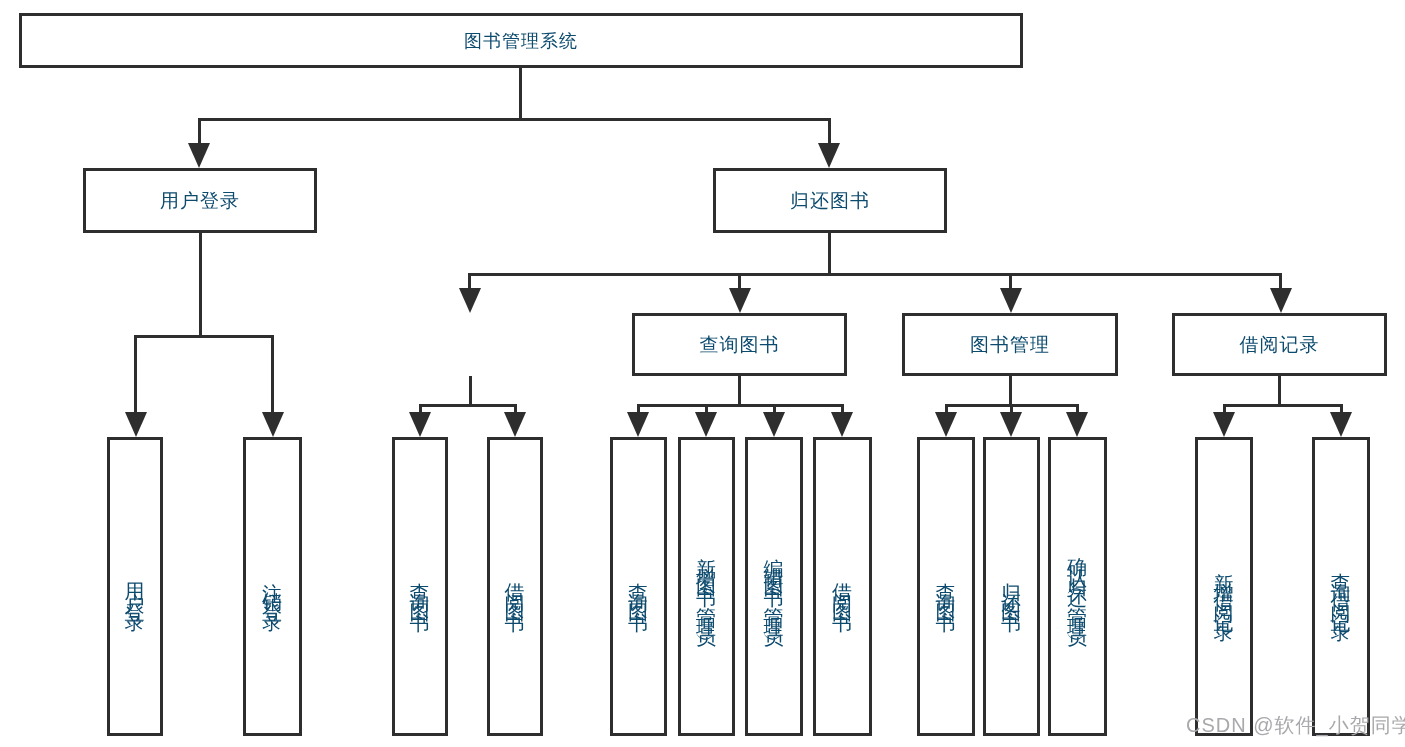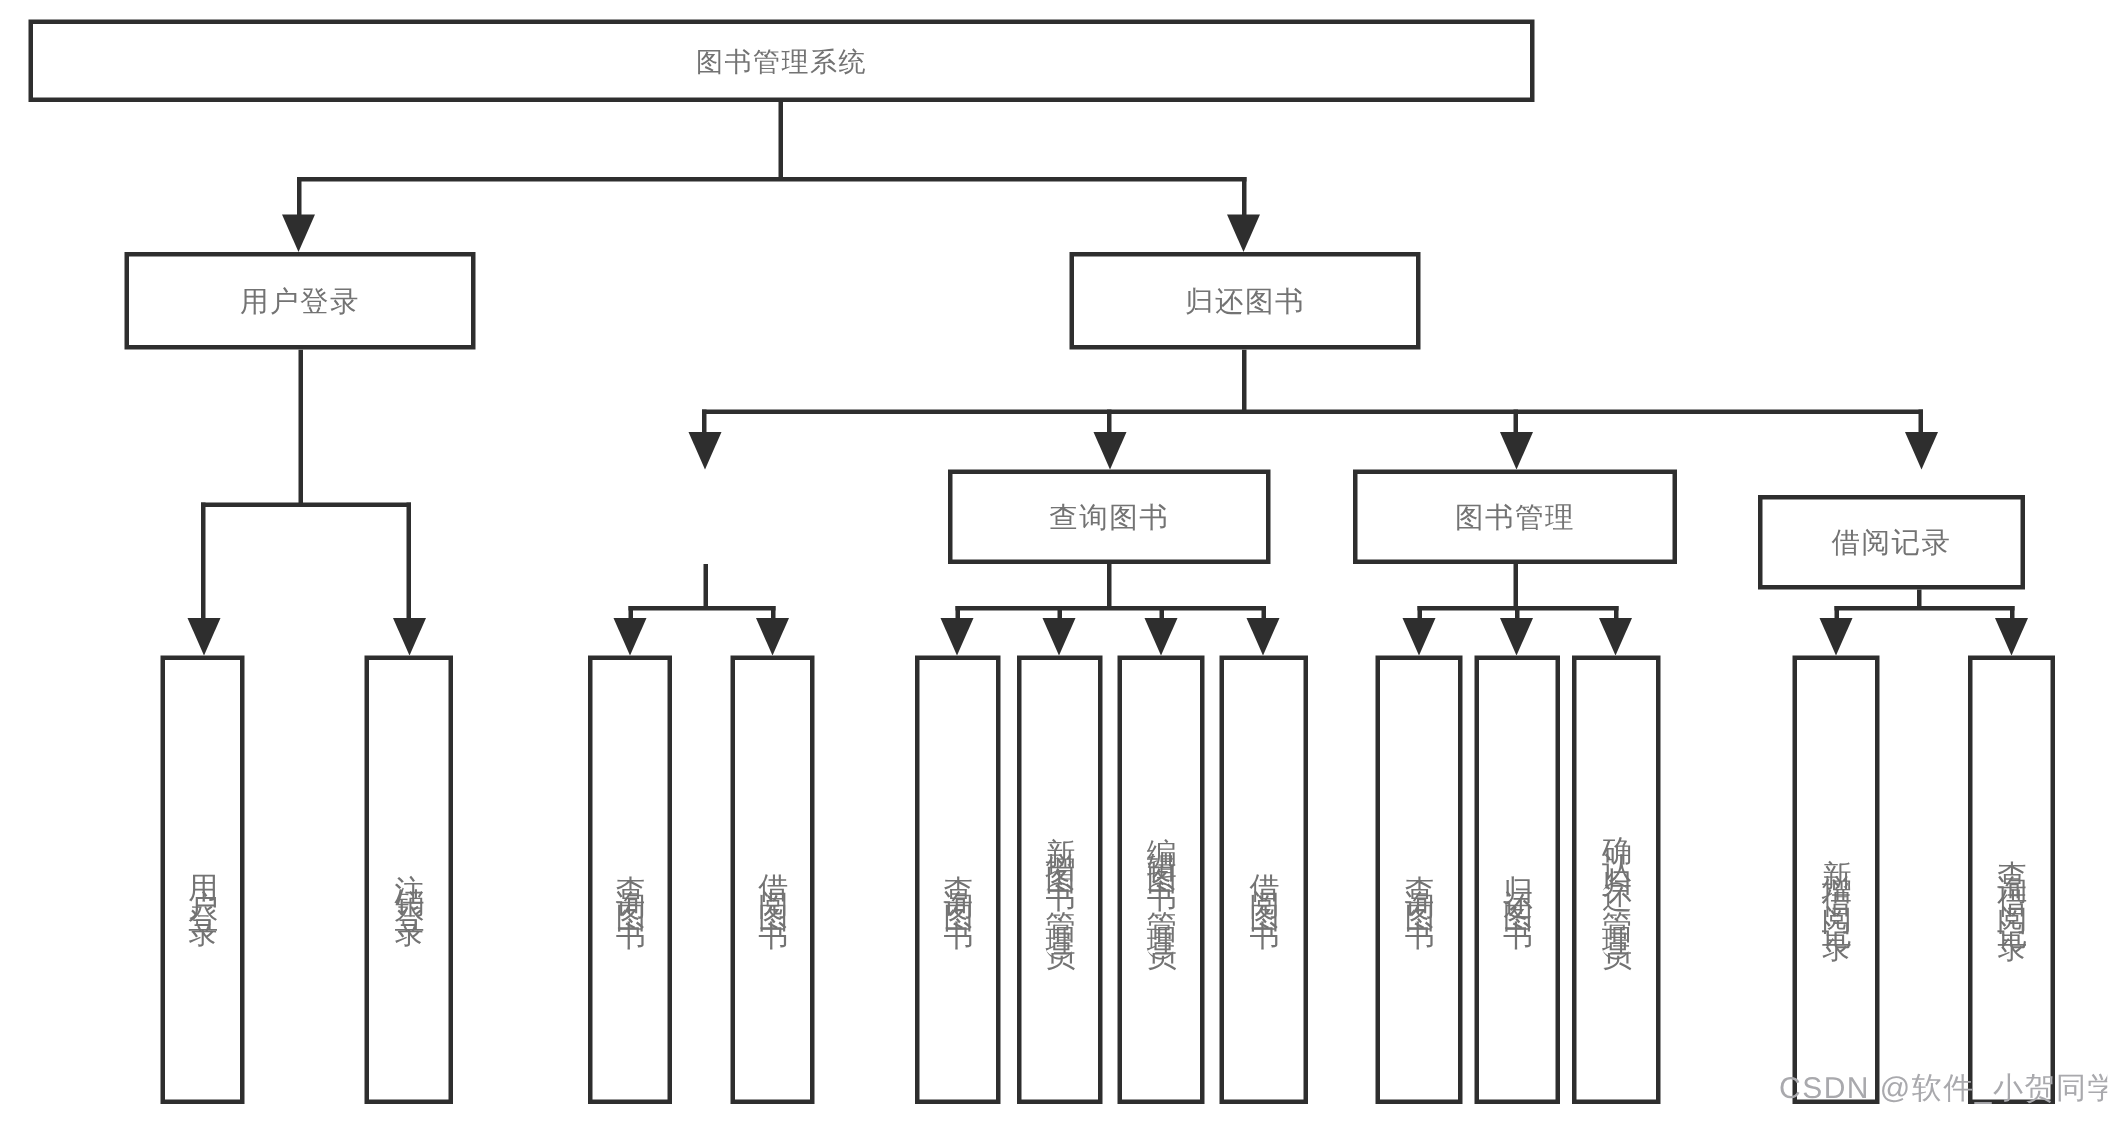--- a/index.html
+++ b/index.html
@@ -4,21 +4,21 @@
 <style>
   html,body{margin:0;padding:0;background:#ffffff;}
   .canvas{
     position:relative;width:1405px;height:747px;background:#ffffff;
     font-family:"Liberation Sans","DejaVu Sans",sans-serif;color:#1f1f1f;overflow:hidden;
   }
   .box{
     position:absolute;box-sizing:border-box;border:3px solid #2e2e2e;background:#ffffff;
     display:flex;align-items:center;justify-content:center;
   }
-  .lbl{font-size:19px;letter-spacing:1px;color:#737373;white-space:nowrap;}
+  .lbl{font-size:19px;letter-spacing:1px;color:#0c4a6e;white-space:nowrap;}
   .root .lbl{font-size:18px;}
   .leaf .lbl{
     writing-mode:vertical-rl;text-orientation:mixed;
     font-size:20px;letter-spacing:10px;line-height:1;white-space:normal;
   }
   .hl,.vl{position:absolute;background:#2e2e2e;}
   .hl{height:3px;}
   .vl{width:3px;}
   .arr{
     position:absolute;width:0;height:0;
@@ -106,21 +106,21 @@
   <div class="box" style="left:713px;top:168px;width:234px;height:65px">
     <span class="lbl">归还图书</span>
   </div>
 
   <div class="box" style="left:632px;top:313px;width:215px;height:63px">
     <span class="lbl">查询图书</span>
   </div>
   <div class="box" style="left:902px;top:313px;width:216px;height:63px">
     <span class="lbl">图书管理</span>
   </div>
-  <div class="box" style="left:1172px;top:330px;width:178px;height:63px">
+  <div class="box" style="left:1172px;top:313px;width:215px;height:63px">
     <span class="lbl">借阅记录</span>
   </div>
 
   <div class="box leaf" style="left:107px;top:437px;width:56px;height:299px">
     <span class="lbl">用户登录</span>
   </div>
   <div class="box leaf" style="left:243px;top:437px;width:59px;height:299px">
     <span class="lbl">注销登录</span>
   </div>
 

